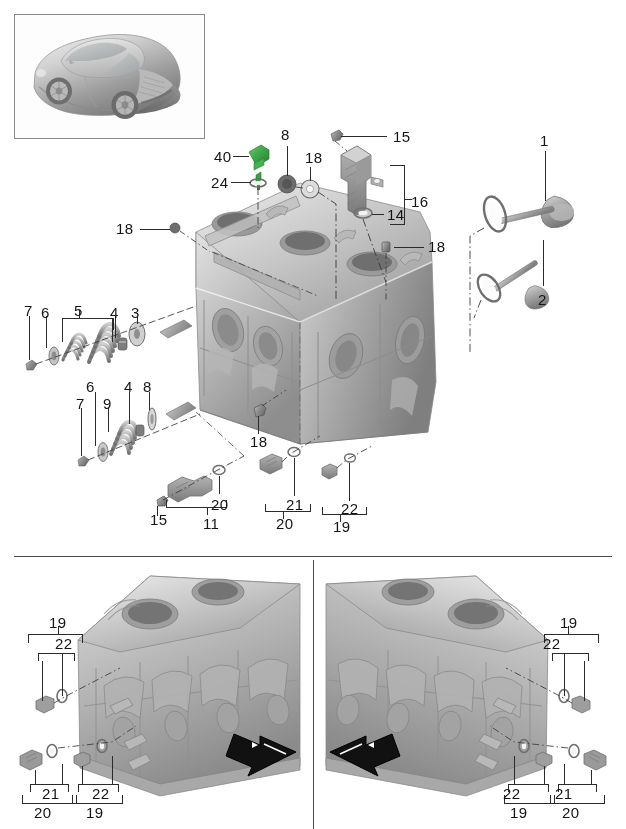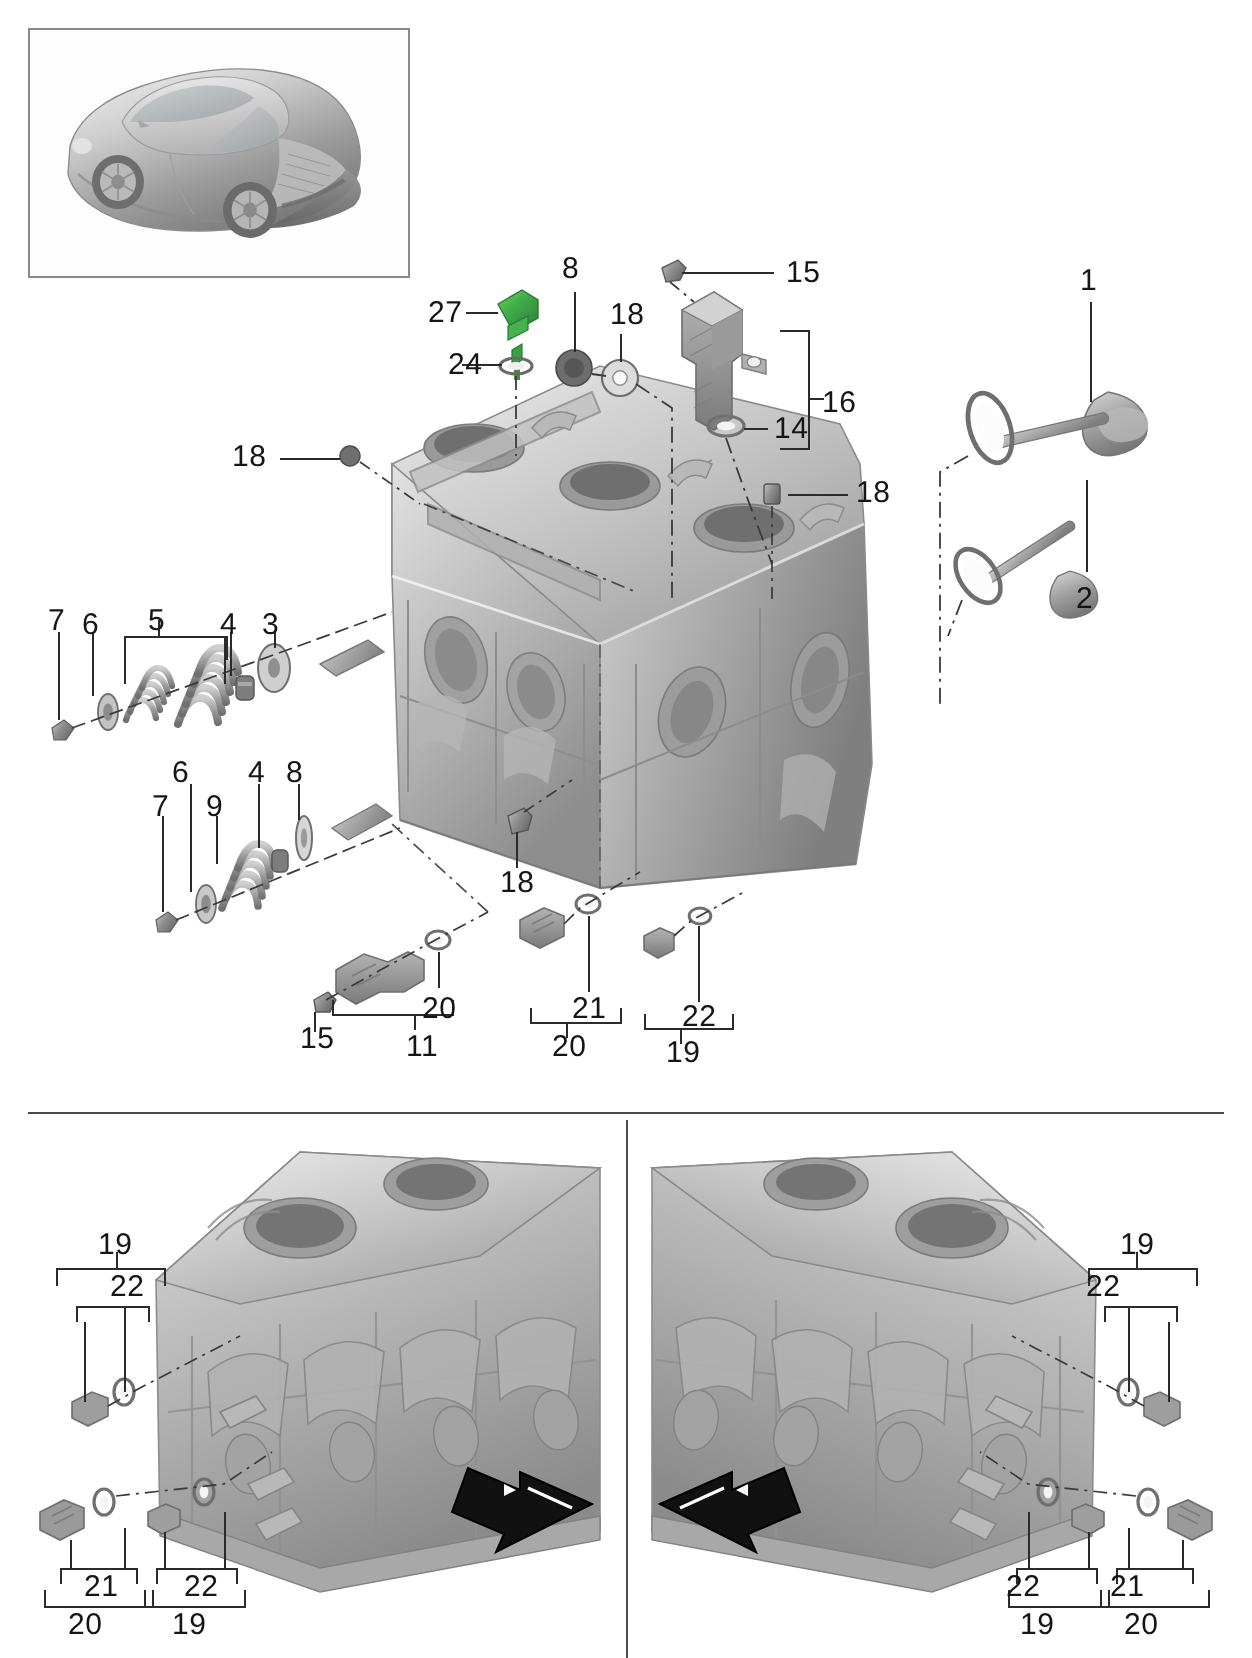--- a/index.html
+++ b/index.html
@@ -519,22 +519,22 @@
     <span class="lbl" style="left:150px;top:512px">15</span>
     <span class="lbl" style="left:281px;top:127px">8</span>
     <span class="lbl" style="left:305px;top:150px">18</span>
     <span class="lbl" style="left:116px;top:221px">18</span>
     <span class="lbl" style="left:428px;top:239px">18</span>
     <span class="lbl" style="left:250px;top:434px">18</span>
     <span class="lbl" style="left:333px;top:519px">19</span>
     <span class="lbl" style="left:276px;top:516px">20</span>
     <span class="lbl" style="left:286px;top:497px">21</span>
     <span class="lbl" style="left:341px;top:501px">22</span>
-    <span class="lbl" style="left:214px;top:149px">27</span>
-    <span class="lbl" style="left:224px;top:175px">24</span>
+    <span class="lbl" style="left:214px;top:149px">40</span>
+    <span class="lbl" style="left:211px;top:175px">24</span>
   </div>
 
   <div id="divh"></div>
   <div id="divv"></div>
 
   <svg class="sv" style="left:0;top:556px" width="313" height="273" viewBox="0 0 313 273">
     <defs>
       <linearGradient id="bl_top" x1="0" y1="0" x2=".8" y2="1">
         <stop offset="0" stop-color="#ededed"></stop>
           <stop offset=".5" stop-color="#c6c6c6"></stop>

